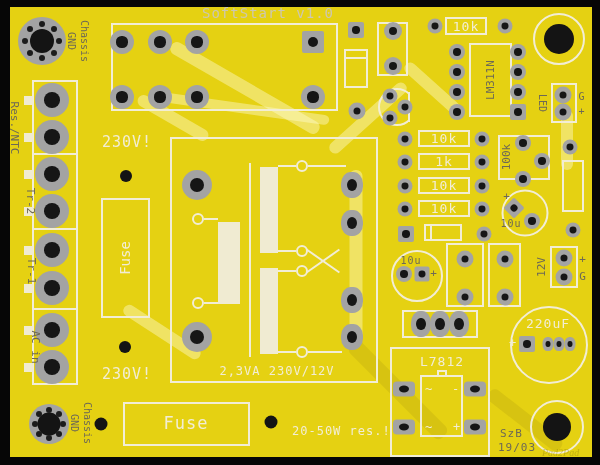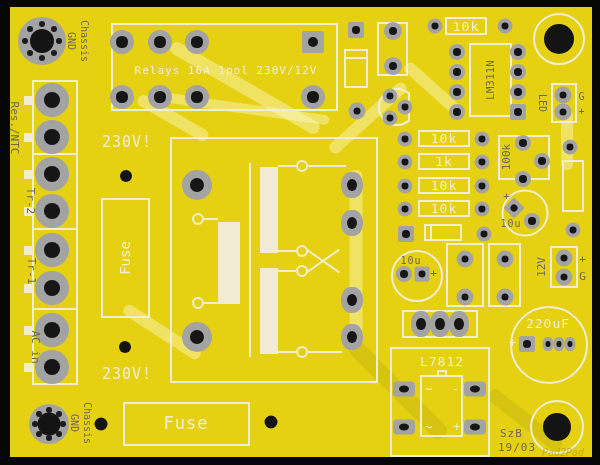--- a/index.html
+++ b/index.html
@@ -24,21 +24,21 @@
   .pad.rp{border-radius:4px;}
   .dot{position:absolute;background:#141414;border-radius:50%;transform:translate(-50%,-50%);}
   .mdot{position:absolute;background:#1c1c1c;border-radius:50%;width:6px;height:6px;transform:translate(-50%,-50%);}
   .ring{position:absolute;background:#a3a3a3;border-radius:50%;transform:translate(-50%,-50%);}
   
   .wt{position:absolute;color:#f2edd5;transform:translate(-50%,-50%);white-space:pre;letter-spacing:1px;}
   .dt{position:absolute;color:#6d6956;transform:translate(-50%,-50%);white-space:pre;letter-spacing:1px;}
   .vtx{writing-mode:vertical-rl;text-orientation:sideways;letter-spacing:0;}
   .vup{writing-mode:vertical-rl;text-orientation:mixed;transform:translate(-50%,-50%) rotate(180deg);letter-spacing:0;}
   .la{transform:translate(0,-50%);}        
-  .wm{position:absolute;color:rgba(150,135,10,.45);font-style:italic;}
+  .wm{position:absolute;color:rgba(150,135,10,.45);font-style:italic;font-family:Liberation Serif, serif;}
 </style>
 </head>
 <body>
 
 <div id="stage">
  <div id="pcb">
 
   <div class="gh" style="left:235px;top:81px;width:170px;height:13px;--r:rotate(30deg);"></div>
   <div class="gh" style="left:163px;top:111px;width:80px;height:12px;--r:rotate(30deg);"></div>
   <div class="gh" style="left:230px;top:101px;width:180px;height:10px;--r:rotate(8deg);"></div>
@@ -74,23 +74,23 @@
       <div class="mdot" style="left:25px;top:417px;"></div>
       <div class="mdot" style="left:29px;top:407px;"></div>
   <span class="dt vtx" style="left:77px;top:416px;font-size:10px;">Chassis</span>
   <span class="dt vtx" style="left:64px;top:416px;font-size:10px;">GND</span>
 
   <div class="cir" style="left:549px;top:32px;width:52px;height:52px;"></div>
   <div class="dot" style="left:549px;top:32px;width:30px;height:30px;"></div>
   <div class="cir" style="left:547px;top:420px;width:54px;height:54px;"></div>
   <div class="dot" style="left:547px;top:420px;width:28px;height:28px;"></div>
 
+  <span class="wt" style="left:258px;top:6px;font-size:14px;color:#cdc7b0;">SoftStart v1.0</span>
 
   <div class="bx" style="left:101px;top:16px;width:227px;height:88px;"></div>
-  <span class="wt" style="left:216px;top:63px;font-size:11px;">Relays 16A 1pol 230V/12V</span>
   <div class="pad" style="left:112px;top:35px;width:24px;height:24px;"></div>
   <div class="pad" style="left:150px;top:35px;width:24px;height:24px;"></div>
   <div class="pad" style="left:187px;top:35px;width:24px;height:24px;"></div>
   <div class="pad sq" style="left:303px;top:35px;width:22px;height:22px;"></div>
   <div class="pad" style="left:112px;top:90px;width:24px;height:24px;"></div>
   <div class="pad" style="left:150px;top:90px;width:24px;height:24px;"></div>
   <div class="pad" style="left:187px;top:90px;width:24px;height:24px;"></div>
   <div class="pad" style="left:303px;top:90px;width:24px;height:24px;"></div>
 
   <div class="bx" style="left:22px;top:73px;width:46px;height:305px;"></div>
@@ -146,20 +146,21 @@
   <div class="ln" style="left:194px;top:211px;width:14px;height:2px;"></div>
   <div class="ln" style="left:194px;top:295px;width:14px;height:2px;"></div>
   <div class="ln" style="left:268px;top:158px;width:18px;height:2px;"></div>
   <div class="ln" style="left:268px;top:243px;width:18px;height:2px;"></div>
   <div class="ln" style="left:268px;top:263px;width:18px;height:2px;"></div>
   <div class="ln" style="left:268px;top:344px;width:18px;height:2px;"></div>
   <div class="ln" style="left:298px;top:158px;width:38px;height:2px;"></div>
   <div class="ln" style="left:298px;top:344px;width:34px;height:2px;"></div>
   <div class="ln" style="left:293px;top:253px;width:40px;height:2px;transform:rotate(35deg);"></div>
   <div class="ln" style="left:293px;top:253px;width:40px;height:2px;transform:rotate(-35deg);"></div>
+  <span class="wt" style="left:267px;top:364px;font-size:12px;">2,3VA 230V/12V</span>
 
   <div class="pad sq" style="left:346px;top:23px;width:16px;height:16px;"></div>
   <div class="bx" style="left:334px;top:42px;width:24px;height:39px;"></div>
   <div class="ln" style="left:334px;top:50px;width:24px;height:2px;"></div>
   <div class="pad" style="left:347px;top:104px;width:17px;height:17px;"></div>
   <div class="bx" style="left:367px;top:15px;width:31px;height:54px;"></div>
   <div class="pad" style="left:383px;top:24px;width:18px;height:18px;"></div>
   <div class="pad" style="left:383px;top:59px;width:18px;height:18px;"></div>
   <div class="cir" style="left:387px;top:100px;width:38px;height:38px;"></div>
   <div style="position:absolute;left:398px;top:82px;width:10px;height:36px;background:#e5d112;"></div>
@@ -270,20 +271,21 @@
   <div class="cir" style="left:539px;top:338px;width:78px;height:78px;"></div>
   <span class="wt" style="left:538px;top:316px;font-size:13px;">220uF</span>
   <span class="wt" style="left:503px;top:336px;font-size:12px;">+</span>
   <div class="pad sq" style="left:517px;top:337px;width:16px;height:16px;"></div>
   <div class="pad ov" style="left:538px;top:337px;width:11px;height:14px;"></div>
   <div class="pad ov" style="left:549px;top:337px;width:11px;height:14px;"></div>
   <div class="pad ov" style="left:560px;top:337px;width:11px;height:14px;"></div>
 
   <div class="bx" style="left:113px;top:395px;width:127px;height:44px;"></div>
   <span class="wt" style="left:176px;top:416px;font-size:17px;">Fuse</span>
+  <span class="wt la" style="left:282px;top:424px;font-size:12px;">20-50W res.!</span>
   <div class="dot" style="left:91px;top:417px;width:13px;height:13px;"></div>
   <div class="dot" style="left:261px;top:415px;width:13px;height:13px;"></div>
 
   <span class="dt la" style="left:490px;top:426px;font-size:11px;">SzB</span>
   <span class="dt la" style="left:488px;top:440px;font-size:11px;">19/03</span>
   <span class="wm" style="left:532px;top:440px;font-size:10px;">Pad2Pad</span>
 
  </div>
 </div>
 

